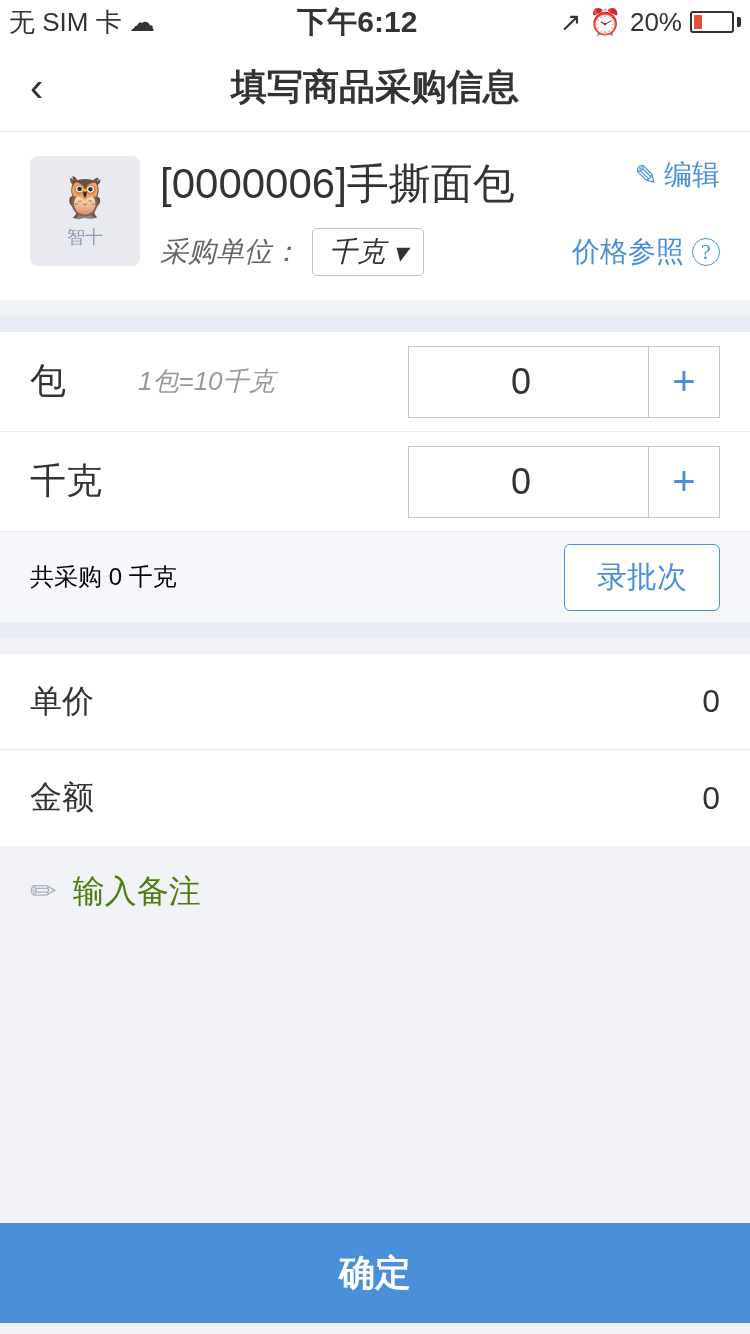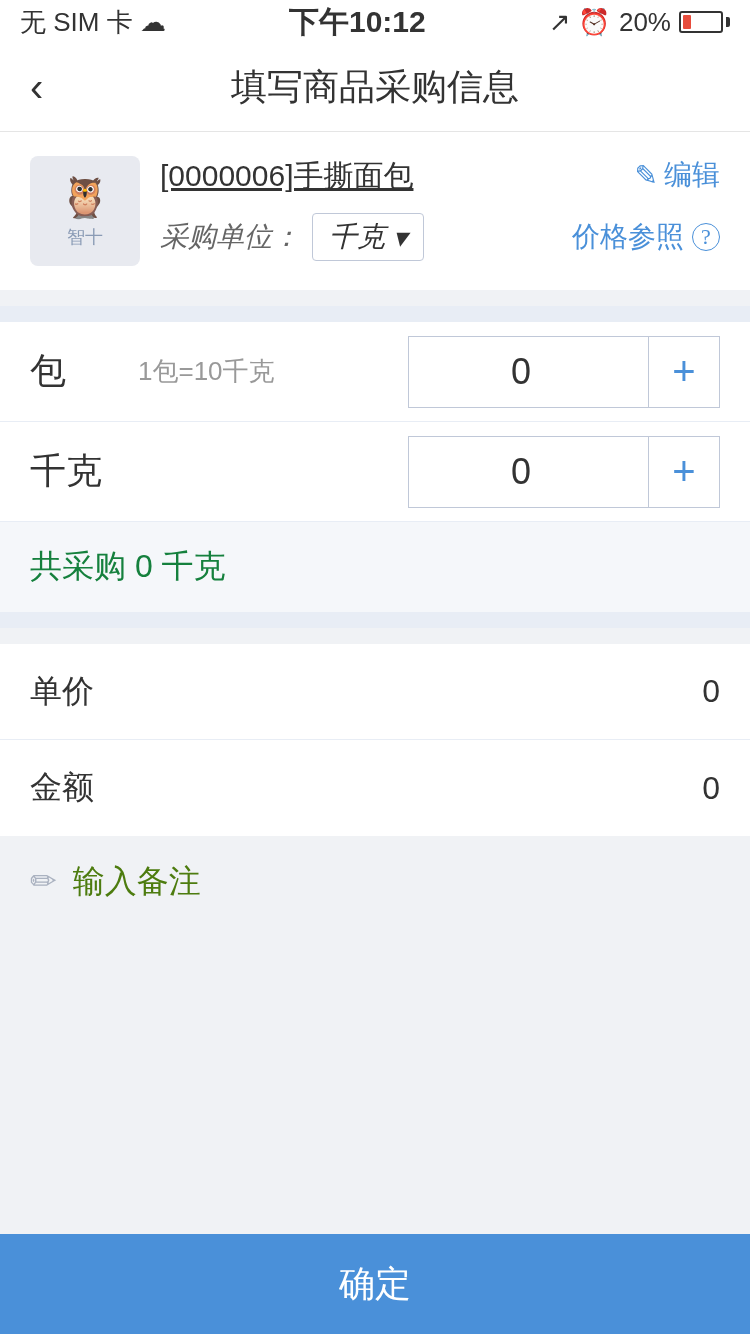--- a/index.html
+++ b/index.html
@@ -13,21 +13,21 @@
       color: #333;
     }
 
     
     .status-bar {
       background: #fff;
       height: 44px;
       display: flex;
       align-items: center;
       justify-content: space-between;
-      padding: 0 20px;
+      padding: 0 9px;
       font-size: 28px;
       font-weight: 500;
     }
     .status-left { display: flex; align-items: center; gap: 10px; font-size: 26px; }
     .status-center { font-size: 30px; font-weight: 600; }
     .status-right { display: flex; align-items: center; gap: 8px; font-size: 26px; }
     .battery-icon {
       display: inline-flex; align-items: center; gap: 2px;
     }
     .battery-body {
@@ -52,21 +52,21 @@
     }
     .nav-back {
       position: absolute;
       left: 30px;
       font-size: 40px;
       color: #333;
       cursor: pointer;
     }
     .nav-title {
       font-size: 36px;
-      font-weight: 400;
+      font-weight: 700;
       color: #333;
     }
 
     
     .product-card {
       background: #fff;
       padding: 24px 30px;
       display: flex;
       align-items: flex-start;
       gap: 20px;
@@ -92,24 +92,23 @@
     .product-info {
       flex: 1;
     }
     .product-name-row {
       display: flex;
       justify-content: space-between;
       align-items: flex-start;
       margin-bottom: 16px;
     }
     .product-name {
-      font-size: 30px;
+      font-size: 42px;
       font-weight: 500;
       color: #333;
-      text-decoration: underline;
     }
     .edit-btn {
       color: #4a90d9;
       font-size: 28px;
       display: flex;
       align-items: center;
       gap: 6px;
       cursor: pointer;
     }
     .purchase-unit-row {
@@ -163,20 +162,21 @@
     .quantity-label {
       font-size: 36px;
       color: #333;
       min-width: 100px;
     }
     .quantity-sublabel {
       font-size: 26px;
       color: #999;
       margin-left: 8px;
       flex: 1;
+      font-style: italic;
     }
     .quantity-input-wrap {
       display: flex;
       align-items: center;
       gap: 0;
     }
     .quantity-input {
       width: 240px;
       height: 72px;
       border: 1px solid #c0c8d8;
@@ -203,22 +203,22 @@
     
     .total-row {
       background: #f5f7fa;
       display: flex;
       align-items: center;
       justify-content: space-between;
       padding: 0 30px;
       height: 90px;
     }
     .total-label {
-      font-size: 32px;
-      color: #15803d;
+      font-size: 24px;
+      color: #000000;
     }
     .record-btn {
       border: 1px solid #4a90d9;
       color: #4a90d9;
       background: #fff;
       border-radius: 6px;
       padding: 12px 32px;
       font-size: 30px;
       cursor: pointer;
     }
@@ -271,42 +271,42 @@
     
     .content-spacer {
       flex: 1;
       background: #f0f2f5;
       min-height: 300px;
     }
 
     
     .bottom-btn {
       position: fixed;
-      bottom: 0;
+      bottom: 11px;
       left: 0;
       width: 750px;
       height: 100px;
       background: #4a90d9;
       display: flex;
       align-items: center;
       justify-content: center;
       font-size: 36px;
       color: #fff;
-      font-weight: 400;
+      font-weight: 700;
       cursor: pointer;
     }
   </style>
 </head>
 <body>
 
 <div class="status-bar">
   <div class="status-left">
     <span>无 SIM 卡  ☁</span>
   </div>
-  <div class="status-center">下午10:12</div>
+  <div class="status-center">下午6:12</div>
   <div class="status-right">
     <span>↗</span>
     <span>⏰</span>
     <span>20%</span>
     <span class="battery-icon">
       <span class="battery-body">
         <span class="battery-fill"></span>
       </span>
       <span class="battery-cap"></span>
     </span>
@@ -364,20 +364,21 @@
     <span class="quantity-label">千克</span>
     <span class="quantity-sublabel"></span>
     <div class="quantity-input-wrap">
       <input class="quantity-input" type="number" value="0" style="">
       <div class="quantity-plus">+</div>
     </div>
   </div>
 
   <div class="total-row">
     <span class="total-label">共采购 0 千克</span>
+    <button class="record-btn">录批次</button>
   </div>
 </div>
 
 <div class="section-divider"></div>
 
 <div class="price-section">
   <div class="price-row">
     <span class="price-label">单价</span>
     <span class="price-value">0</span>
   </div>

